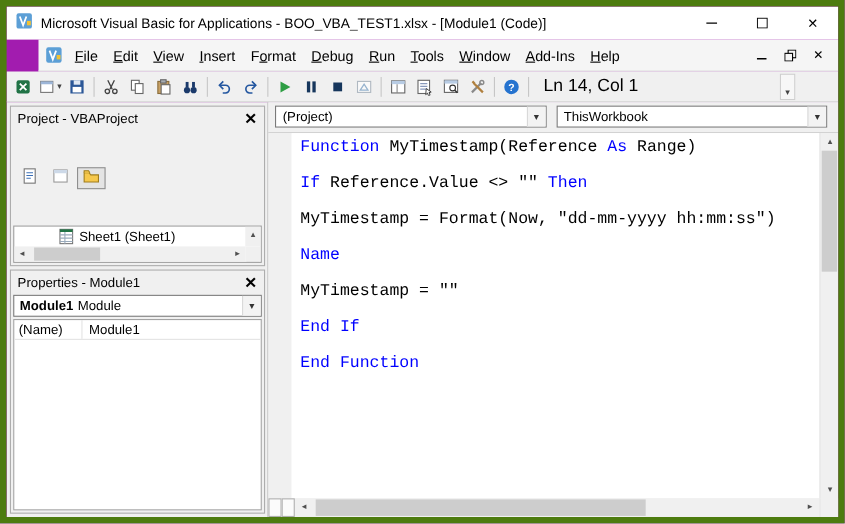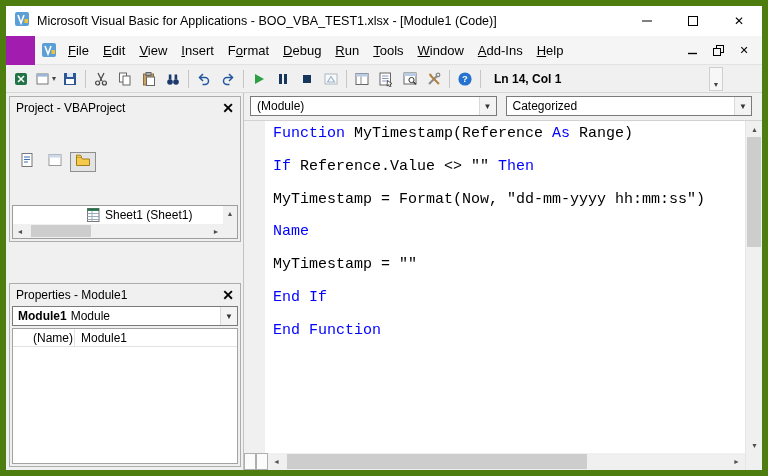--- a/index.html
+++ b/index.html
@@ -25,21 +25,21 @@
              background:none; border:none; font-size:11px; color:#000; }
 
   
   .toolbar { height:28px; background:#f0f0f0; border-bottom:1px solid #d6d6d6;
              display:flex; align-items:center; padding:0 3px; flex:0 0 auto; }
   .tb-btn { height:24px; min-width:24px; display:flex; align-items:center; justify-content:center;
             background:none; border:1px solid transparent; padding:0 1px; }
   .tb-ic { display:flex; }
   .tb-drop { font-size:8px; color:#444; margin-left:1px; }
   .tb-sep { width:1px; height:18px; background:#c6c6c6; margin:0 3px; flex:0 0 auto; }
-  .ln-status { font-size:12px; color:#000; padding-left:10px; width:205px; white-space:nowrap;font-weight:bold; }
+  .ln-status { font-size:16px; color:#000; padding-left:10px; width:205px; white-space:nowrap; }
   .tb-spacer { flex:1; }
   .tb-options { width:14px; height:24px; border:1px solid #cfcfcf; background:#f7f7f7;
                 display:flex; align-items:flex-end; justify-content:center; font-size:7px;
                 color:#444; padding-bottom:2px; margin-right:36px; }
 
   
   .main { flex:1; display:flex; min-height:0; background:#f0f0f0; }
   .leftcol { width:237px; flex:0 0 auto; display:flex; flex-direction:column;
              padding:3px 2px 3px 3px; gap:3px; }
 
@@ -51,53 +51,53 @@
                  justify-content:center; }
 
   
   .project-panel { height:146px; flex:0 0 auto;gap:32px; }
   .proj-toolbar { height:23px; display:flex; align-items:center; gap:2px; padding:0 4px; flex:0 0 auto; }
   .pt-btn { width:26px; height:20px; display:flex; align-items:center; justify-content:center;
             background:none; border:1px solid transparent; }
   .pt-btn.pressed { border:1px solid #8f8f8f; background:#e4e4e4; }
   .treewrap { flex:1; margin:0 2px 2px; background:#fff; border:1px solid #9d9d9d;
               position:relative; overflow:hidden; }
-  .tree { position:absolute; inset:0 14px 14px 0; overflow:hidden;padding-left:33px; }
+  .tree { position:absolute; inset:0 14px 14px 0; overflow:hidden; }
   .tree-row { height:18px; display:flex; align-items:center; gap:4px; font-size:12px;
               white-space:nowrap; color:#000; }
   .expander { width:11px; height:11px; border:1px solid #8e8e8e; font-size:9px; line-height:9px;
               display:flex; align-items:center; justify-content:center; background:#fff; flex:0 0 auto; }
   .tree-ic { display:flex; flex:0 0 auto; }
   .scroll-v { position:absolute; top:0; right:0; bottom:14px; width:14px; background:#f0f0f0;
               display:flex; flex-direction:column; align-items:center; }
   .scroll-h { position:absolute; left:0; right:14px; bottom:0; height:14px; background:#f0f0f0;
               display:flex; align-items:center; }
   .sc-arrow { font-size:7px; color:#505050; width:14px; height:14px; display:flex;
               align-items:center; justify-content:center; background:none; border:none; flex:0 0 auto; }
   .sc-track { flex:1; position:relative; align-self:stretch; }
   .sc-thumb-v { position:absolute; left:1px; right:1px; top:6px; height:22px; background:#cdcdcd; }
   .sc-thumb-h { position:absolute; top:1px; bottom:1px; left:4px; width:60px; background:#cdcdcd; }
   .sc-corner { position:absolute; right:0; bottom:0; width:14px; height:14px; background:#f0f0f0; }
 
   
-  .properties-panel { flex:1; min-height:0;margin-top:38px; }
+  .properties-panel { flex:1; min-height:0; }
   .obj-combo { margin:1px 2px 2px; height:20px; background:#fff; border:1px solid #7a7a7a;
                display:flex; align-items:center; font-size:12px; padding-left:5px; flex:0 0 auto; }
   .obj-combo b { font-weight:700; margin-right:4px; }
   .combo-arrow { margin-left:auto; width:17px; height:100%; background:#f3f3f3;
                  border-left:1px solid #d9d9d9; display:flex; align-items:center;
                  justify-content:center; font-size:8px; color:#333; }
   .prop-tabs { display:flex; padding:2px 2px 0 2px; gap:0; flex:0 0 auto; }
   .prop-tab { font-size:12px; padding:3px 9px 3px; border:1px solid #a3a3a3; border-bottom:none;
               background:#ececec; color:#000; position:relative; top:1px; }
   .prop-tab.active { background:#fff; z-index:2; }
   .prop-grid { flex:1; margin:0 2px 2px; background:#fff; border:1px solid #a3a3a3;
                font-size:12px; overflow:hidden; position:relative; z-index:1; }
   .prop-row { height:18px; display:flex; align-items:center; border-bottom:1px solid #e3e3e3; }
-  .prop-name { width:62px; flex:0 0 auto; padding-left:20px; border-right:1px solid #e3e3e3;
+  .prop-name { width:62px; flex:0 0 auto; padding-left:4px; border-right:1px solid #e3e3e3;
                height:100%; display:flex; align-items:center; }
   .prop-value { padding-left:6px; }
 
   
   .codecol { flex:1; min-width:0; display:flex; flex-direction:column; border-left:1px solid #c2c2c2; }
   .combo-row { height:27px; display:flex; align-items:center; gap:9px; padding:3px 10px 4px 6px;
                flex:0 0 auto; background:#f0f0f0; }
   .code-combo { flex:1; height:20px; background:#fff; border:1px solid #7a7a7a; display:flex;
                 align-items:center; font-size:12px; padding-left:6px; color:#000; }
   .editor-body { flex:1; min-height:0; display:flex; border-top:1px solid #d2d2d2; }
@@ -456,25 +456,25 @@
               <span class="prop-name">(Name)</span>
               <span class="prop-value">Module1</span>
             </div>
           </div>
       </div>
     </div>
 
     <div class="codecol">
       <div class="combo-row">
         <div class="code-combo">
-          <span>(Module)</span>
+          <span>(Project)</span>
           <span class="combo-arrow">▼</span>
         </div>
         <div class="code-combo">
-          <span>Categorized</span>
+          <span>ThisWorkbook</span>
           <span class="combo-arrow">▼</span>
         </div>
       </div>
       <div class="editor-body">
         <div class="margin-strip"></div>
         <div class="code-pane" id="code-lines">
             <div class="code-line"><span class="kw">Function</span><span class="pl"> MyTimestamp(Reference </span><span class="kw">As</span><span class="pl"> Range)</span></div>
             <div class="code-line">&nbsp;</div>
             <div class="code-line"><span class="kw">If</span><span class="pl"> Reference.Value &lt;&gt; "" </span><span class="kw">Then</span></div>
             <div class="code-line">&nbsp;</div>

